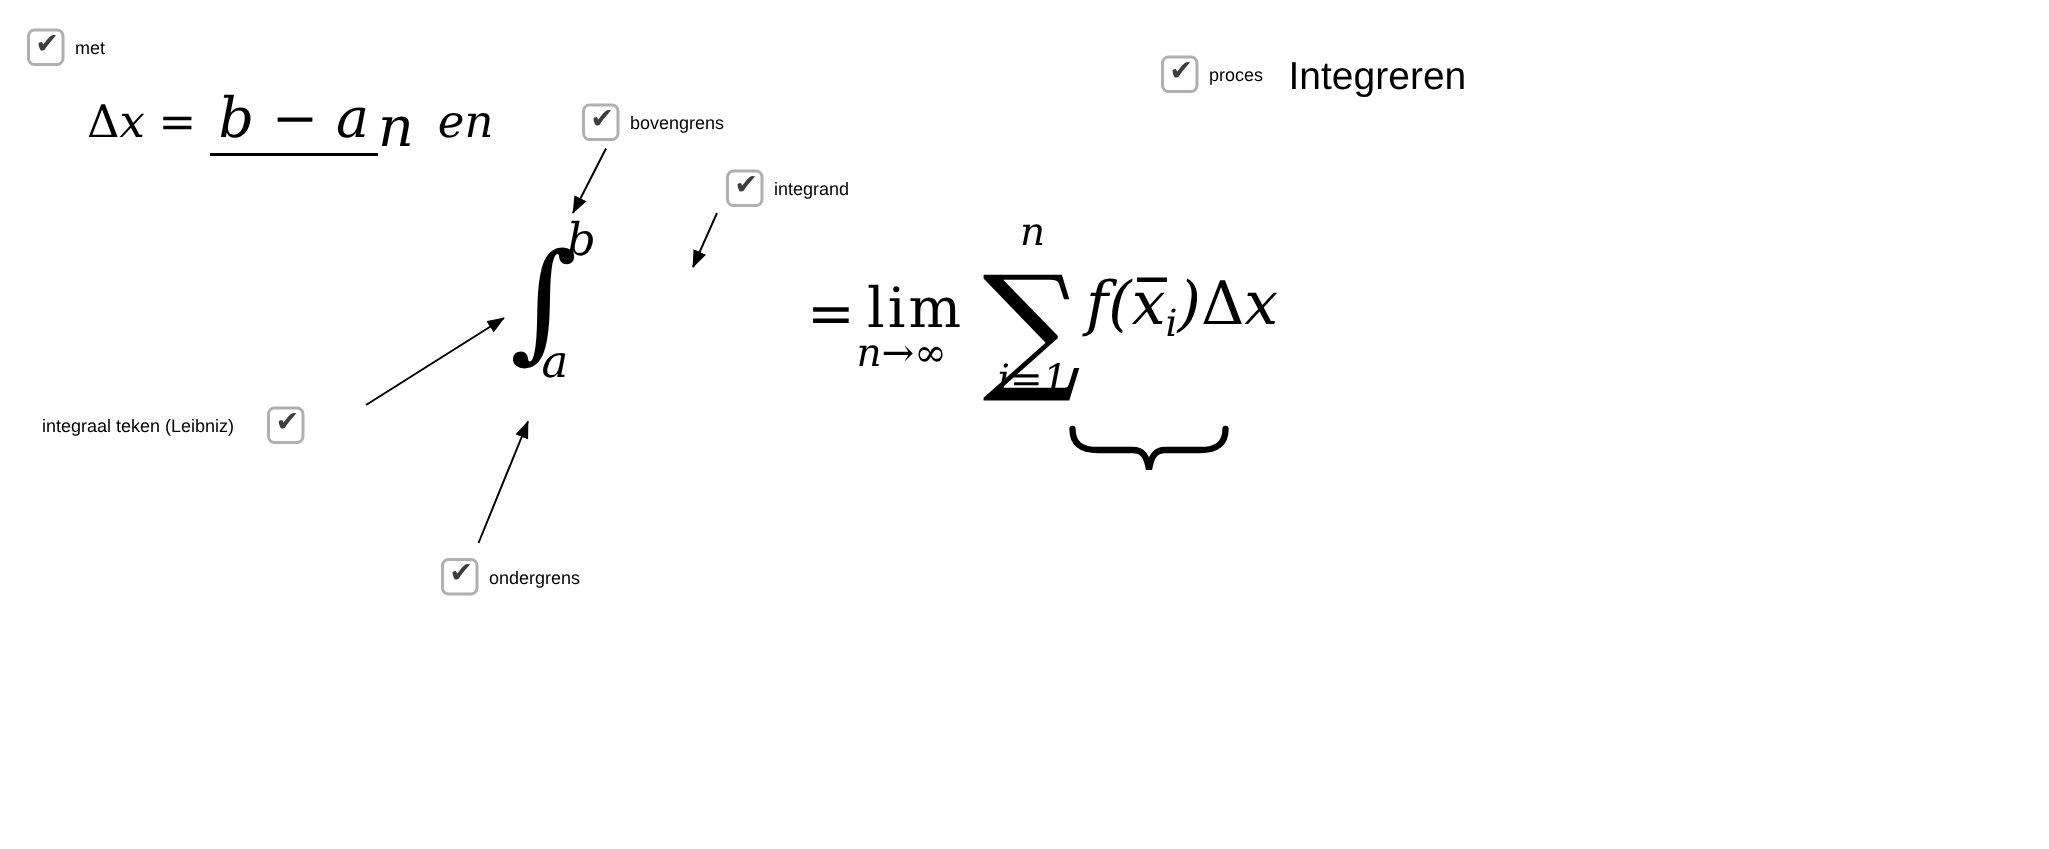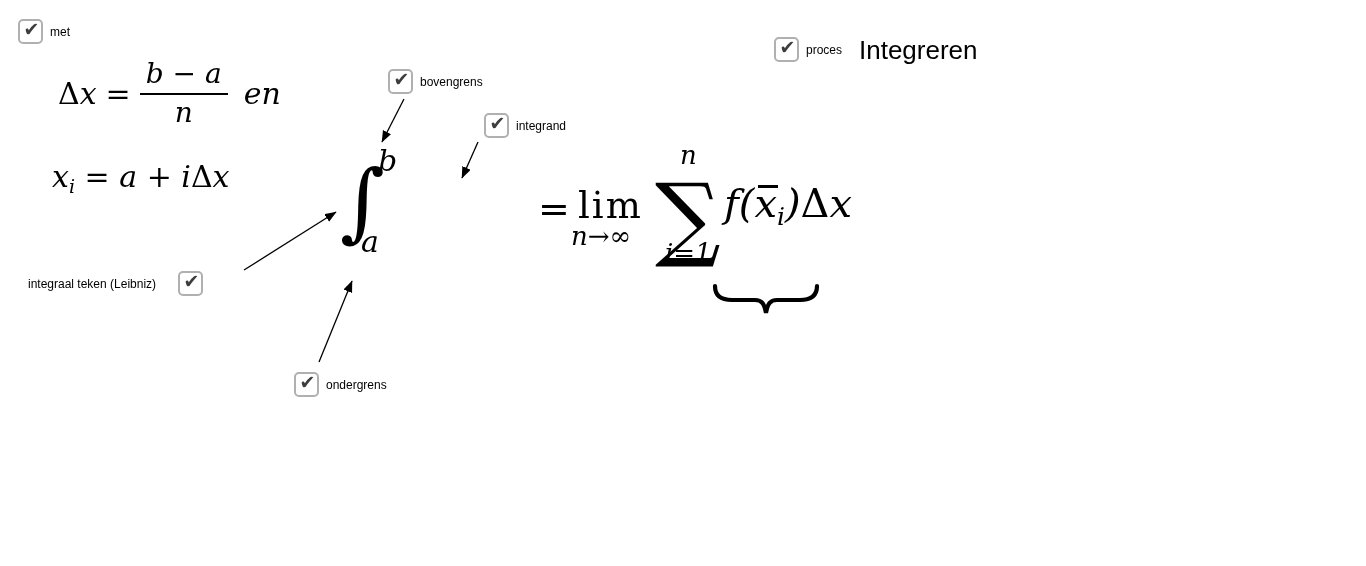--- a/index.html
+++ b/index.html
@@ -12,21 +12,21 @@
   .cb .check{font-family:"DejaVu Sans",sans-serif;font-size:19px;font-weight:bold;color:#3d3d3d;
              line-height:1;transform:translate(1px,-2px);}
   .cb .lbl{font-size:12px;color:#000;white-space:nowrap;cursor:pointer;}
   
   .m{position:absolute;font-family:"DejaVu Serif",serif;color:#000;white-space:nowrap;line-height:1;}
   .it{font-style:italic;}
   .rm{font-style:normal;}
   .f30{font-size:30px;}
   .deltax{display:flex;align-items:center;}
   .deltax .eq{margin:0 9px;}
-  .frac{display:inline-flex;flex-direction:column;align-items:center;font-size:28px;justify-content:space-between;}
+  .frac{display:inline-flex;flex-direction:row;align-items:center;font-size:37px;justify-content:space-between;}
   .frac .num{border-bottom:2px solid #000;padding:0 6px 5px;}
   .frac .den{padding-top:4px;}
   .suffix{margin-left:16px;}
   .sub{font-size:19px;vertical-align:-6px;font-style:italic;}
   .int-sign{font-size:86px;}
   .fx{font-size:40px;}
   .eq2{font-size:38px;}
   .lim{font-size:37px;letter-spacing:2px;}
   .limsub{font-size:26px;}
   .sum-sign{font-size:92px;}
@@ -104,24 +104,20 @@
     <span class="rm">Δ</span>
       <span class="it">x</span>
     <span class="rm eq">=</span>
     <span class="frac">
       <span class="num it">b − a</span>
       <span class="den it">n</span>
     </span>
     <span class="it suffix">en</span>
   </div>
 
-  <div class="m f30" style="left:52px;top:162px;">
-    <span class="it">x</span><span class="sub">i</span>
-    <span class="it">= a + i</span><span class="rm">Δ</span><span class="it">x</span>
-  </div>
 
   <span class="m int-sign" style="left:340px;top:158px;">∫</span>
   <span class="m it f30" style="left:378px;top:146px;">b</span>
   <span class="m it f30" style="left:361px;top:227px;">a</span>
 
   <span class="m rm eq2" style="left:538px;top:190px;">=</span>
   <span class="m rm lim" style="left:578px;top:187px;">lim</span>
   <span class="m it limsub" style="left:571px;top:223px;">n→∞</span>
   <span class="m it sumscript" style="left:680px;top:142px;">n</span>
   <span class="m rm sum-sign" style="left:655px;top:172px;">∑</span>

